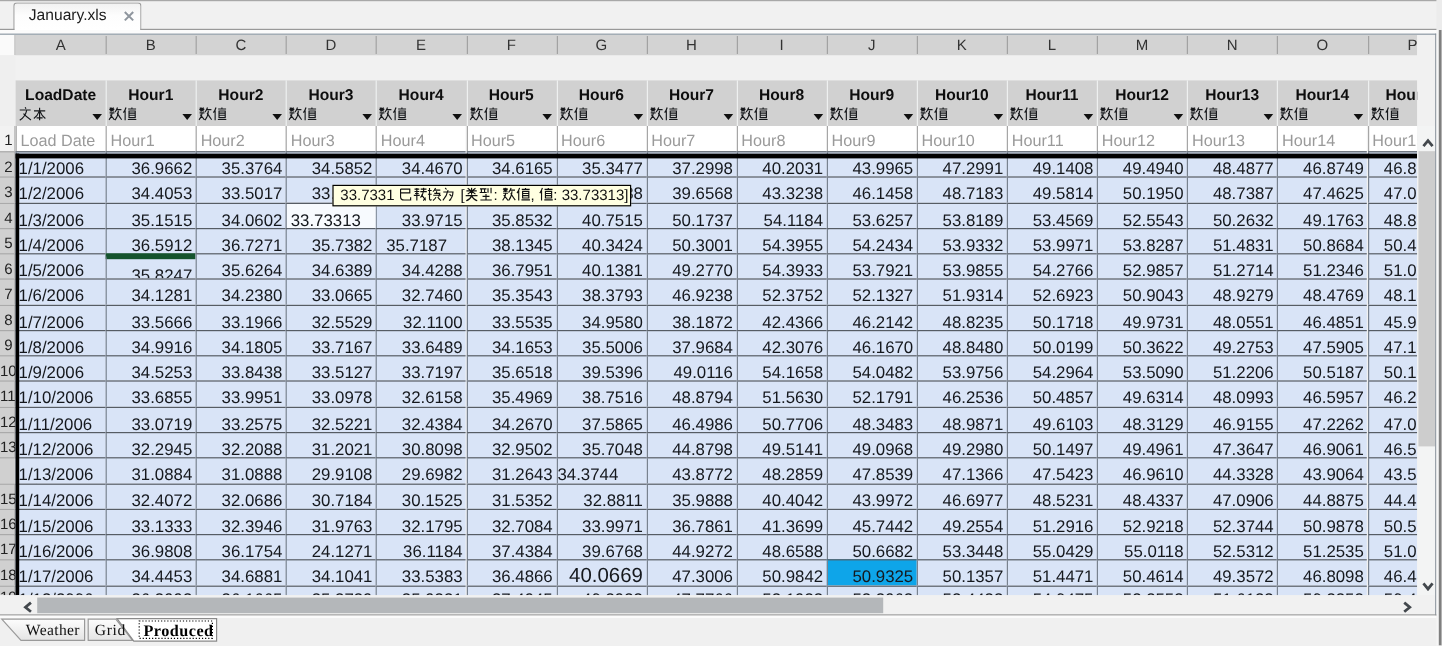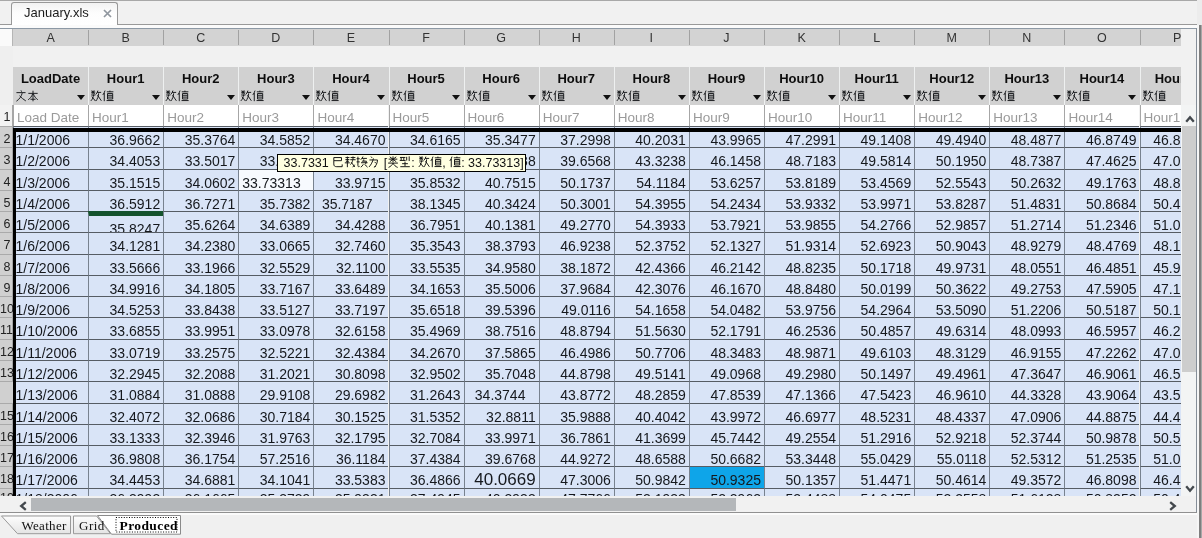--- a/index.html
+++ b/index.html
@@ -421,21 +421,21 @@
 <div class="cell" style="left:989.3px;top:255.24px;width:75.1px;height:21.27px;line-height:26.27px;background:#d9e4f7;border-left:1px solid #78828f;border-top:1px solid #565c64;font-size:14px;color:#15181d;text-align:right;padding-right:3px">47.3647</div>
 <div class="cell" style="left:1064.4px;top:255.24px;width:75.1px;height:21.27px;line-height:26.27px;background:#d9e4f7;border-left:1px solid #78828f;border-top:1px solid #565c64;font-size:14px;color:#15181d;text-align:right;padding-right:3px">46.9061</div>
 <div class="cell" style="left:1139.5px;top:255.24px;width:75.1px;height:21.27px;line-height:26.27px;background:#d9e4f7;border-left:1px solid #78828f;border-top:1px solid #565c64;font-size:14px;color:#15181d;text-align:right;padding-right:3px">46.55425</div>
 <div class="abs" style="left:0;top:276.51px;width:31px;height:21.27px;background:#d0d0d0;border-right:1px solid #a6a6a6;border-top:1px solid #aaa;text-align:right;line-height:24.27px;font-size:12.5px;color:#222;padding-right:1.5px">14</div>
 <div class="cell" style="left:13px;top:276.51px;width:75.1px;height:21.27px;line-height:26.27px;background:#d9e4f7;border-left:1px solid #78828f;border-top:1px solid #565c64;font-size:14px;color:#15181d;text-align:left;padding-left:1.5px">1/13/2006</div>
 <div class="cell" style="left:88.1px;top:276.51px;width:75.1px;height:21.27px;line-height:26.27px;background:#d9e4f7;border-left:1px solid #78828f;border-top:1px solid #565c64;font-size:14px;color:#15181d;text-align:right;padding-right:3px">31.0884</div>
 <div class="cell" style="left:163.2px;top:276.51px;width:75.1px;height:21.27px;line-height:26.27px;background:#d9e4f7;border-left:1px solid #78828f;border-top:1px solid #565c64;font-size:14px;color:#15181d;text-align:right;padding-right:3px">31.0888</div>
 <div class="cell" style="left:238.3px;top:276.51px;width:75.1px;height:21.27px;line-height:26.27px;background:#d9e4f7;border-left:1px solid #78828f;border-top:1px solid #565c64;font-size:14px;color:#15181d;text-align:right;padding-right:3px">29.9108</div>
 <div class="cell" style="left:313.4px;top:276.51px;width:75.1px;height:21.27px;line-height:26.27px;background:#d9e4f7;border-left:1px solid #78828f;border-top:1px solid #565c64;font-size:14px;color:#15181d;text-align:right;padding-right:3px">29.6982</div>
 <div class="cell" style="left:388.5px;top:276.51px;width:75.1px;height:21.27px;line-height:26.27px;background:#d9e4f7;border-left:1px solid #78828f;border-top:1px solid #565c64;font-size:14px;color:#15181d;text-align:right;padding-right:3px">31.2643</div>
-<div class="cell" style="left:463.6px;top:276.51px;width:75.1px;height:21.27px;line-height:26.27px;background:#d9e4f7;border-left:1px solid #78828f;border-top:1px solid #565c64;font-size:14px;color:#15181d;text-align:center;padding-right:3px">34.3744</div>
+<div class="cell" style="left:463.6px;top:276.51px;width:75.1px;height:21.27px;line-height:26.27px;background:#d9e4f7;border-left:1px solid #78828f;border-top:1px solid #565c64;font-size:14px;color:#15181d;text-align:left;padding-right:3px">34.3744</div>
 <div class="cell" style="left:538.7px;top:276.51px;width:75.1px;height:21.27px;line-height:26.27px;background:#d9e4f7;border-left:1px solid #78828f;border-top:1px solid #565c64;font-size:14px;color:#15181d;text-align:right;padding-right:3px">43.8772</div>
 <div class="cell" style="left:613.8px;top:276.51px;width:75.1px;height:21.27px;line-height:26.27px;background:#d9e4f7;border-left:1px solid #78828f;border-top:1px solid #565c64;font-size:14px;color:#15181d;text-align:right;padding-right:3px">48.2859</div>
 <div class="cell" style="left:688.9px;top:276.51px;width:75.1px;height:21.27px;line-height:26.27px;background:#d9e4f7;border-left:1px solid #78828f;border-top:1px solid #565c64;font-size:14px;color:#15181d;text-align:right;padding-right:3px">47.8539</div>
 <div class="cell" style="left:764px;top:276.51px;width:75.1px;height:21.27px;line-height:26.27px;background:#d9e4f7;border-left:1px solid #78828f;border-top:1px solid #565c64;font-size:14px;color:#15181d;text-align:right;padding-right:3px">47.1366</div>
 <div class="cell" style="left:839.1px;top:276.51px;width:75.1px;height:21.27px;line-height:26.27px;background:#d9e4f7;border-left:1px solid #78828f;border-top:1px solid #565c64;font-size:14px;color:#15181d;text-align:right;padding-right:3px">47.5423</div>
 <div class="cell" style="left:914.2px;top:276.51px;width:75.1px;height:21.27px;line-height:26.27px;background:#d9e4f7;border-left:1px solid #78828f;border-top:1px solid #565c64;font-size:14px;color:#15181d;text-align:right;padding-right:3px">46.9610</div>
 <div class="cell" style="left:989.3px;top:276.51px;width:75.1px;height:21.27px;line-height:26.27px;background:#d9e4f7;border-left:1px solid #78828f;border-top:1px solid #565c64;font-size:14px;color:#15181d;text-align:right;padding-right:3px">44.3328</div>
 <div class="cell" style="left:1064.4px;top:276.51px;width:75.1px;height:21.27px;line-height:26.27px;background:#d9e4f7;border-left:1px solid #78828f;border-top:1px solid #565c64;font-size:14px;color:#15181d;text-align:right;padding-right:3px">43.9064</div>
 <div class="cell" style="left:1139.5px;top:276.51px;width:75.1px;height:21.27px;line-height:26.27px;background:#d9e4f7;border-left:1px solid #78828f;border-top:1px solid #565c64;font-size:14px;color:#15181d;text-align:right;padding-right:3px">43.52815</div>
 <div class="abs" style="left:0;top:297.78px;width:13px;height:21.27px;background:#d0d0d0;border-right:1px solid #a6a6a6;border-top:1px solid #aaa;text-align:right;line-height:24.27px;font-size:12.5px;color:#222;padding-right:1.5px">15</div>
@@ -469,21 +469,21 @@
 <div class="cell" style="left:764px;top:319.05px;width:75.1px;height:21.27px;line-height:26.27px;background:#d9e4f7;border-left:1px solid #78828f;border-top:1px solid #565c64;font-size:14px;color:#15181d;text-align:right;padding-right:3px">49.2554</div>
 <div class="cell" style="left:839.1px;top:319.05px;width:75.1px;height:21.27px;line-height:26.27px;background:#d9e4f7;border-left:1px solid #78828f;border-top:1px solid #565c64;font-size:14px;color:#15181d;text-align:right;padding-right:3px">51.2916</div>
 <div class="cell" style="left:914.2px;top:319.05px;width:75.1px;height:21.27px;line-height:26.27px;background:#d9e4f7;border-left:1px solid #78828f;border-top:1px solid #565c64;font-size:14px;color:#15181d;text-align:right;padding-right:3px">52.9218</div>
 <div class="cell" style="left:989.3px;top:319.05px;width:75.1px;height:21.27px;line-height:26.27px;background:#d9e4f7;border-left:1px solid #78828f;border-top:1px solid #565c64;font-size:14px;color:#15181d;text-align:right;padding-right:3px">52.3744</div>
 <div class="cell" style="left:1064.4px;top:319.05px;width:75.1px;height:21.27px;line-height:26.27px;background:#d9e4f7;border-left:1px solid #78828f;border-top:1px solid #565c64;font-size:14px;color:#15181d;text-align:right;padding-right:3px">50.9878</div>
 <div class="cell" style="left:1139.5px;top:319.05px;width:75.1px;height:21.27px;line-height:26.27px;background:#d9e4f7;border-left:1px solid #78828f;border-top:1px solid #565c64;font-size:14px;color:#15181d;text-align:right;padding-right:3px">50.52135</div>
 <div class="abs" style="left:0;top:340.32px;width:13px;height:21.27px;background:#d0d0d0;border-right:1px solid #a6a6a6;border-top:1px solid #aaa;text-align:right;line-height:24.27px;font-size:12.5px;color:#222;padding-right:1.5px">17</div>
 <div class="cell" style="left:13px;top:340.32px;width:75.1px;height:21.27px;line-height:26.27px;background:#d9e4f7;border-left:1px solid #78828f;border-top:1px solid #565c64;font-size:14px;color:#15181d;text-align:left;padding-left:1.5px">1/16/2006</div>
 <div class="cell" style="left:88.1px;top:340.32px;width:75.1px;height:21.27px;line-height:26.27px;background:#d9e4f7;border-left:1px solid #78828f;border-top:1px solid #565c64;font-size:14px;color:#15181d;text-align:right;padding-right:3px">36.9808</div>
 <div class="cell" style="left:163.2px;top:340.32px;width:75.1px;height:21.27px;line-height:26.27px;background:#d9e4f7;border-left:1px solid #78828f;border-top:1px solid #565c64;font-size:14px;color:#15181d;text-align:right;padding-right:3px">36.1754</div>
-<div class="cell" style="left:238.3px;top:340.32px;width:75.1px;height:21.27px;line-height:26.27px;background:#d9e4f7;border-left:1px solid #78828f;border-top:1px solid #565c64;font-size:14px;color:#15181d;text-align:right;padding-right:3px">57.2516</div>
+<div class="cell" style="left:238.3px;top:340.32px;width:75.1px;height:21.27px;line-height:26.27px;background:#d9e4f7;border-left:1px solid #78828f;border-top:1px solid #565c64;font-size:14px;color:#15181d;text-align:right;padding-right:3px">24.1271</div>
 <div class="cell" style="left:313.4px;top:340.32px;width:75.1px;height:21.27px;line-height:26.27px;background:#d9e4f7;border-left:1px solid #78828f;border-top:1px solid #565c64;font-size:14px;color:#15181d;text-align:right;padding-right:3px">36.1184</div>
 <div class="cell" style="left:388.5px;top:340.32px;width:75.1px;height:21.27px;line-height:26.27px;background:#d9e4f7;border-left:1px solid #78828f;border-top:1px solid #565c64;font-size:14px;color:#15181d;text-align:right;padding-right:3px">37.4384</div>
 <div class="cell" style="left:463.6px;top:340.32px;width:75.1px;height:21.27px;line-height:26.27px;background:#d9e4f7;border-left:1px solid #78828f;border-top:1px solid #565c64;font-size:14px;color:#15181d;text-align:right;padding-right:3px">39.6768</div>
 <div class="cell" style="left:538.7px;top:340.32px;width:75.1px;height:21.27px;line-height:26.27px;background:#d9e4f7;border-left:1px solid #78828f;border-top:1px solid #565c64;font-size:14px;color:#15181d;text-align:right;padding-right:3px">44.9272</div>
 <div class="cell" style="left:613.8px;top:340.32px;width:75.1px;height:21.27px;line-height:26.27px;background:#d9e4f7;border-left:1px solid #78828f;border-top:1px solid #565c64;font-size:14px;color:#15181d;text-align:right;padding-right:3px">48.6588</div>
 <div class="cell" style="left:688.9px;top:340.32px;width:75.1px;height:21.27px;line-height:26.27px;background:#d9e4f7;border-left:1px solid #78828f;border-top:1px solid #565c64;font-size:14px;color:#15181d;text-align:right;padding-right:3px">50.6682</div>
 <div class="cell" style="left:764px;top:340.32px;width:75.1px;height:21.27px;line-height:26.27px;background:#d9e4f7;border-left:1px solid #78828f;border-top:1px solid #565c64;font-size:14px;color:#15181d;text-align:right;padding-right:3px">53.3448</div>
 <div class="cell" style="left:839.1px;top:340.32px;width:75.1px;height:21.27px;line-height:26.27px;background:#d9e4f7;border-left:1px solid #78828f;border-top:1px solid #565c64;font-size:14px;color:#15181d;text-align:right;padding-right:3px">55.0429</div>
 <div class="cell" style="left:914.2px;top:340.32px;width:75.1px;height:21.27px;line-height:26.27px;background:#d9e4f7;border-left:1px solid #78828f;border-top:1px solid #565c64;font-size:14px;color:#15181d;text-align:right;padding-right:3px">55.0118</div>
 <div class="cell" style="left:989.3px;top:340.32px;width:75.1px;height:21.27px;line-height:26.27px;background:#d9e4f7;border-left:1px solid #78828f;border-top:1px solid #565c64;font-size:14px;color:#15181d;text-align:right;padding-right:3px">52.5312</div>

